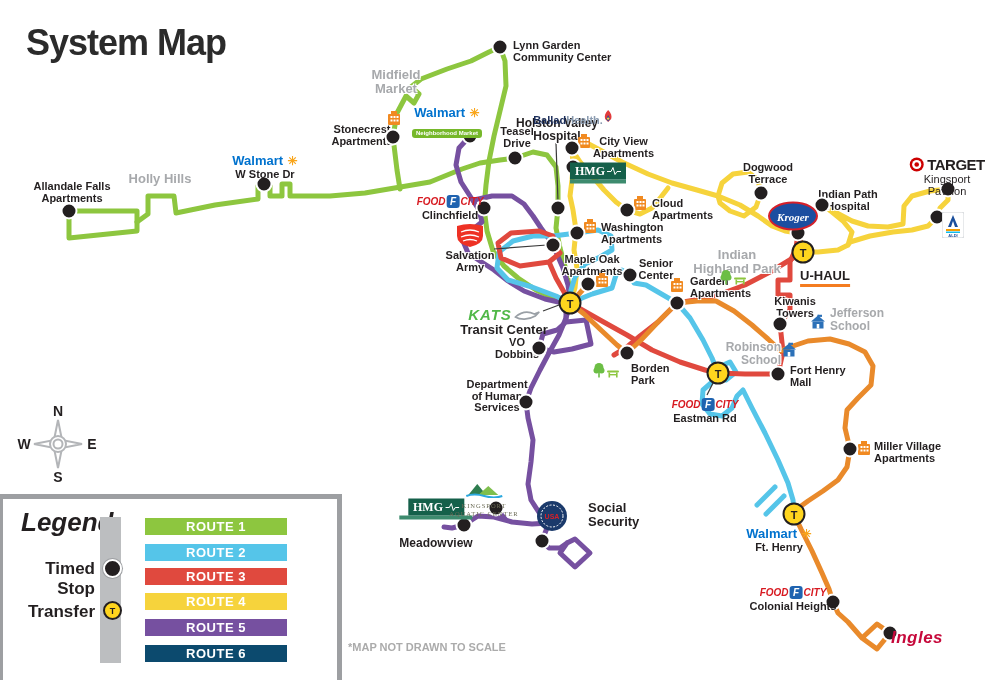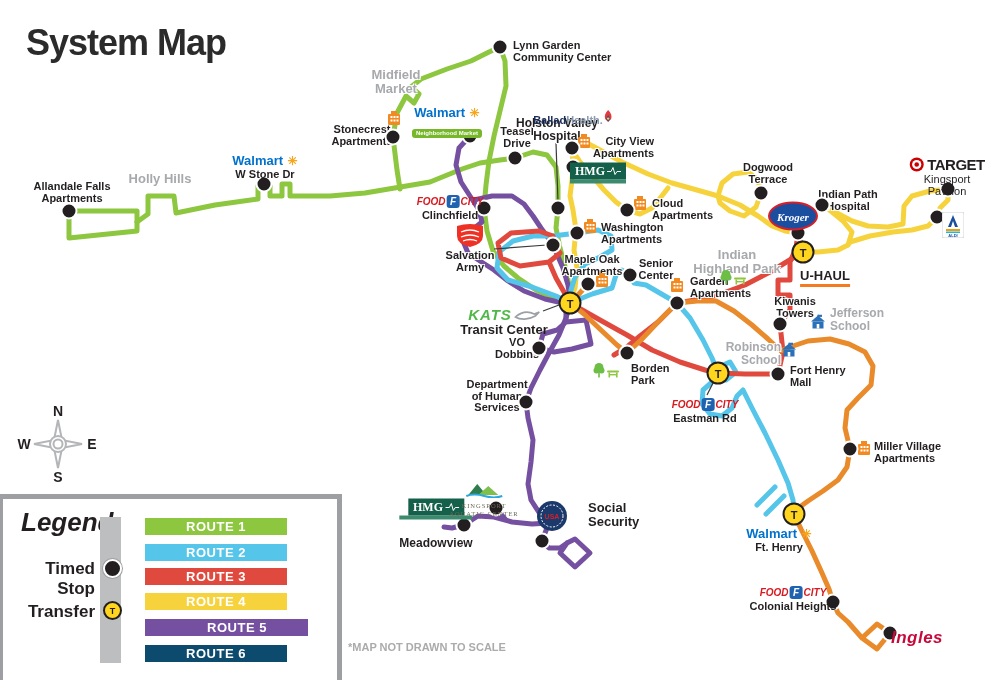--- a/index.html
+++ b/index.html
@@ -118,21 +118,21 @@
     <div class="legend-vbar"></div>
     <div class="legend-lab" style="top:60px;">Timed Stop</div>
     <div class="legend-dot" style="left:100px;top:60px;"></div>
     <div class="legend-lab" style="top:103px;">Transfer</div>
     <div class="legend-t" style="left:100px;top:102px;">T</div>
     <div id="legend-routes">
         <div class="legend-route" style="top: 19px; background: rgb(141, 198, 63);">ROUTE 1</div>
         <div class="legend-route" style="top: 45px; background: rgb(85, 197, 233);">ROUTE 2</div>
         <div class="legend-route" style="top: 69px; background: rgb(224, 73, 62);">ROUTE 3</div>
         <div class="legend-route" style="top: 94px; background: rgb(246, 211, 60);">ROUTE 4</div>
-        <div class="legend-route" style="top: 120px; background: rgb(118, 80, 160); padding-left: 21px;">ROUTE 5</div>
+        <div class="legend-route" style="top: 120px; background: rgb(118, 80, 160);">ROUTE 5</div>
         <div class="legend-route" style="top: 146px; background: #0c4a6e;">ROUTE 6</div>
       </div>
   </div>
 
   <div class="map-note">*MAP NOT DRAWN TO SCALE</div>
 <div class="stop" style="left: 69px; top: 211px;"></div>
     <div class="stop" style="left: 264px; top: 184px;"></div>
     <div class="stop" style="left: 393px; top: 137px;"></div>
     <div class="stop" style="left: 500px; top: 47px;"></div>
     <div class="stop" style="left: 470px; top: 136px;"></div>
@@ -173,21 +173,21 @@
     <div class="map-label" style="top: 124px; text-align: center; left: 362px; transform: translateX(-50%);">Stonecrest
 Apartments</div>
     <div class="map-label" style="top: 40px; text-align: left; left: 513px;">Lynn Garden
 Community Center</div>
     <div class="map-label gray" style="font-size: 13px; top: 68px; text-align: center; left: 396px; transform: translateX(-50%);">Midfield
 Market</div>
     <div class="map-label" style="top: 126px; text-align: center; left: 517px; transform: translateX(-50%);">Teasel
 Drive</div>
     <div class="map-label" style="font-size: 12px; top: 117px; text-align: center; left: 557px; transform: translateX(-50%);">Holston Valley
 Hospital</div>
-    <div class="map-label" style="top: 136px; text-align: right; left: 593px;">City View
+    <div class="map-label" style="top: 136px; text-align: center; left: 593px;">City View
 Apartments</div>
     <div class="map-label" style="top: 198px; text-align: left; left: 652px;">Cloud
 Apartments</div>
     <div class="map-label" style="top: 222px; text-align: left; left: 601px;">Washington
 Apartments</div>
     <div class="map-label" style="top: 250px; text-align: center; left: 470px; transform: translateX(-50%);">Salvation
 Army</div>
     <div class="map-label" style="top: 254px; text-align: center; left: 592px; transform: translateX(-50%);">Maple Oak
 Apartments</div>
     <div class="map-label" style="top: 258px; text-align: center; left: 656px; transform: translateX(-50%);">Senior

